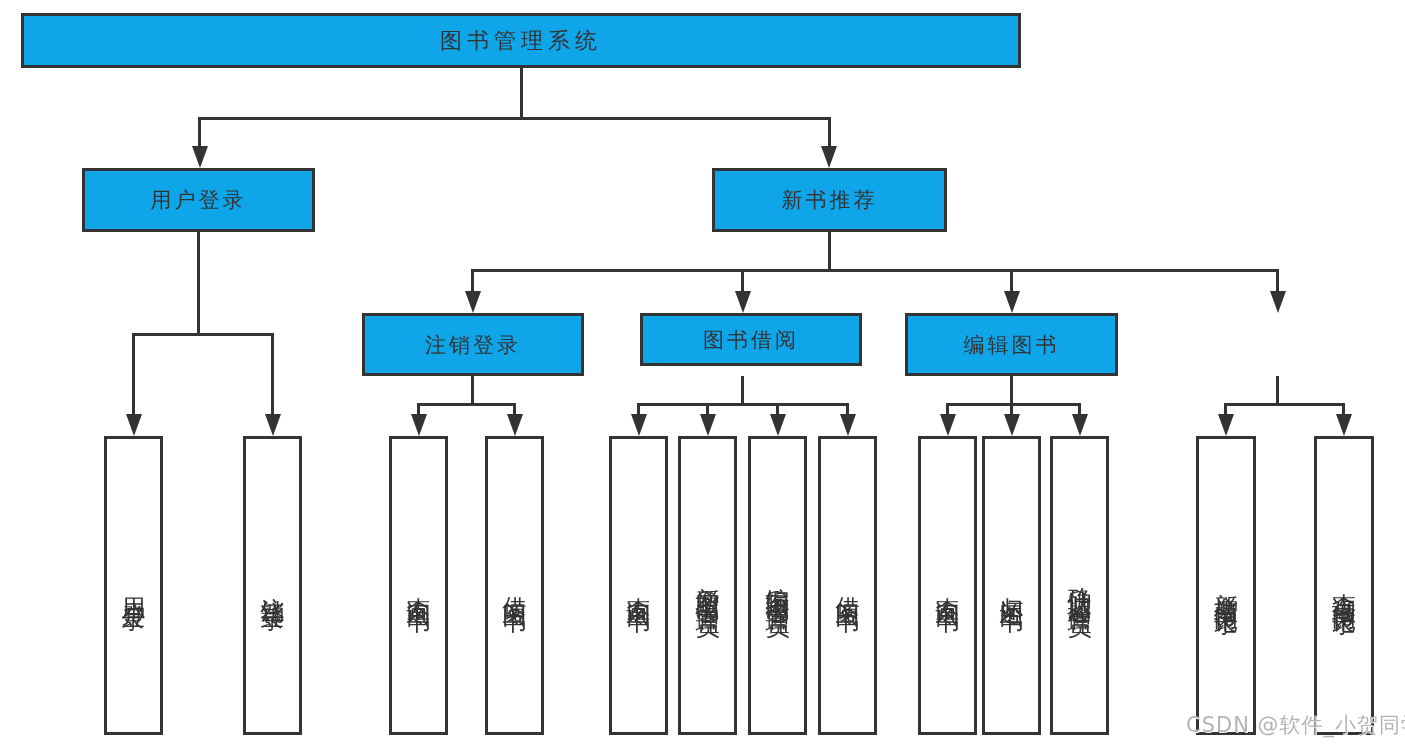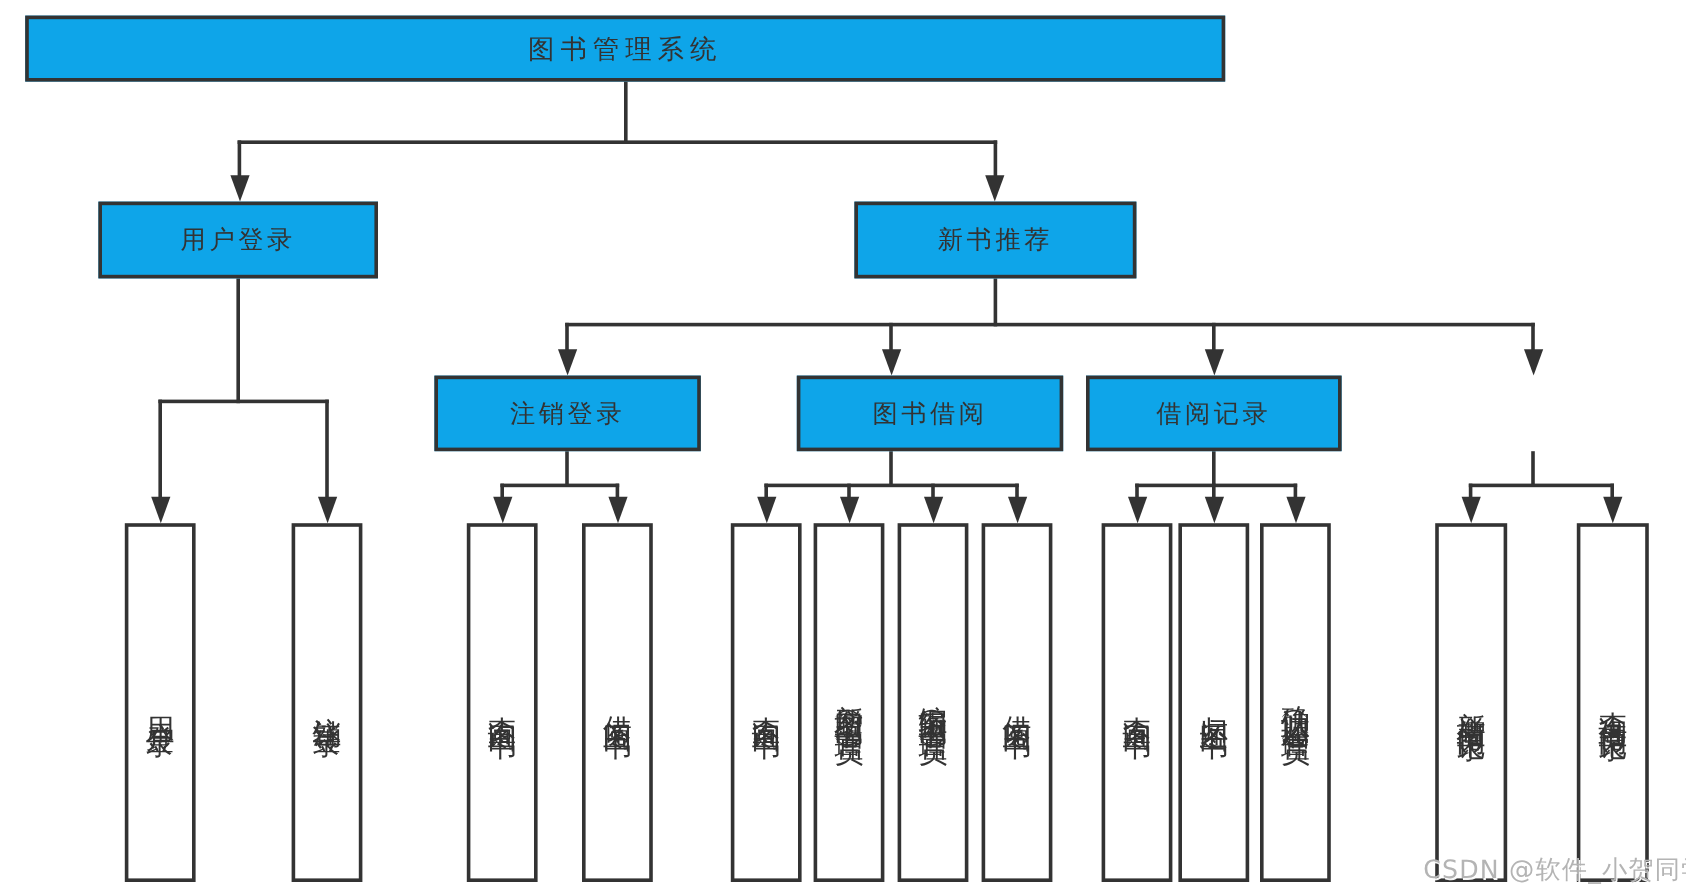--- a/index.html
+++ b/index.html
@@ -99,25 +99,25 @@
   <div class="node" style="left:82px;top:168px;width:233px;height:64px">
     <span>用户登录</span>
   </div>
   <div class="node" style="left:712px;top:168px;width:235px;height:64px">
     <span>新书推荐</span>
   </div>
 
   <div class="node" style="left:362px;top:313px;width:222px;height:63px">
     <span>注销登录</span>
   </div>
-  <div class="node" style="left:664px;top:313px;width:222px;height:63px">
+  <div class="node" style="left:640px;top:313px;width:222px;height:53px">
     <span>图书借阅</span>
   </div>
   <div class="node" style="left:905px;top:313px;width:213px;height:63px">
-    <span>借阅记录</span>
+    <span>编辑图书</span>
   </div>
 
   <div class="leaf" style="left:104px">
     <span class="vtext">用户登录</span>
   </div>
   <div class="leaf" style="left:243px">
     <span class="vtext">注销登录</span>
   </div>
 
   <div class="leaf" style="left:389px">

